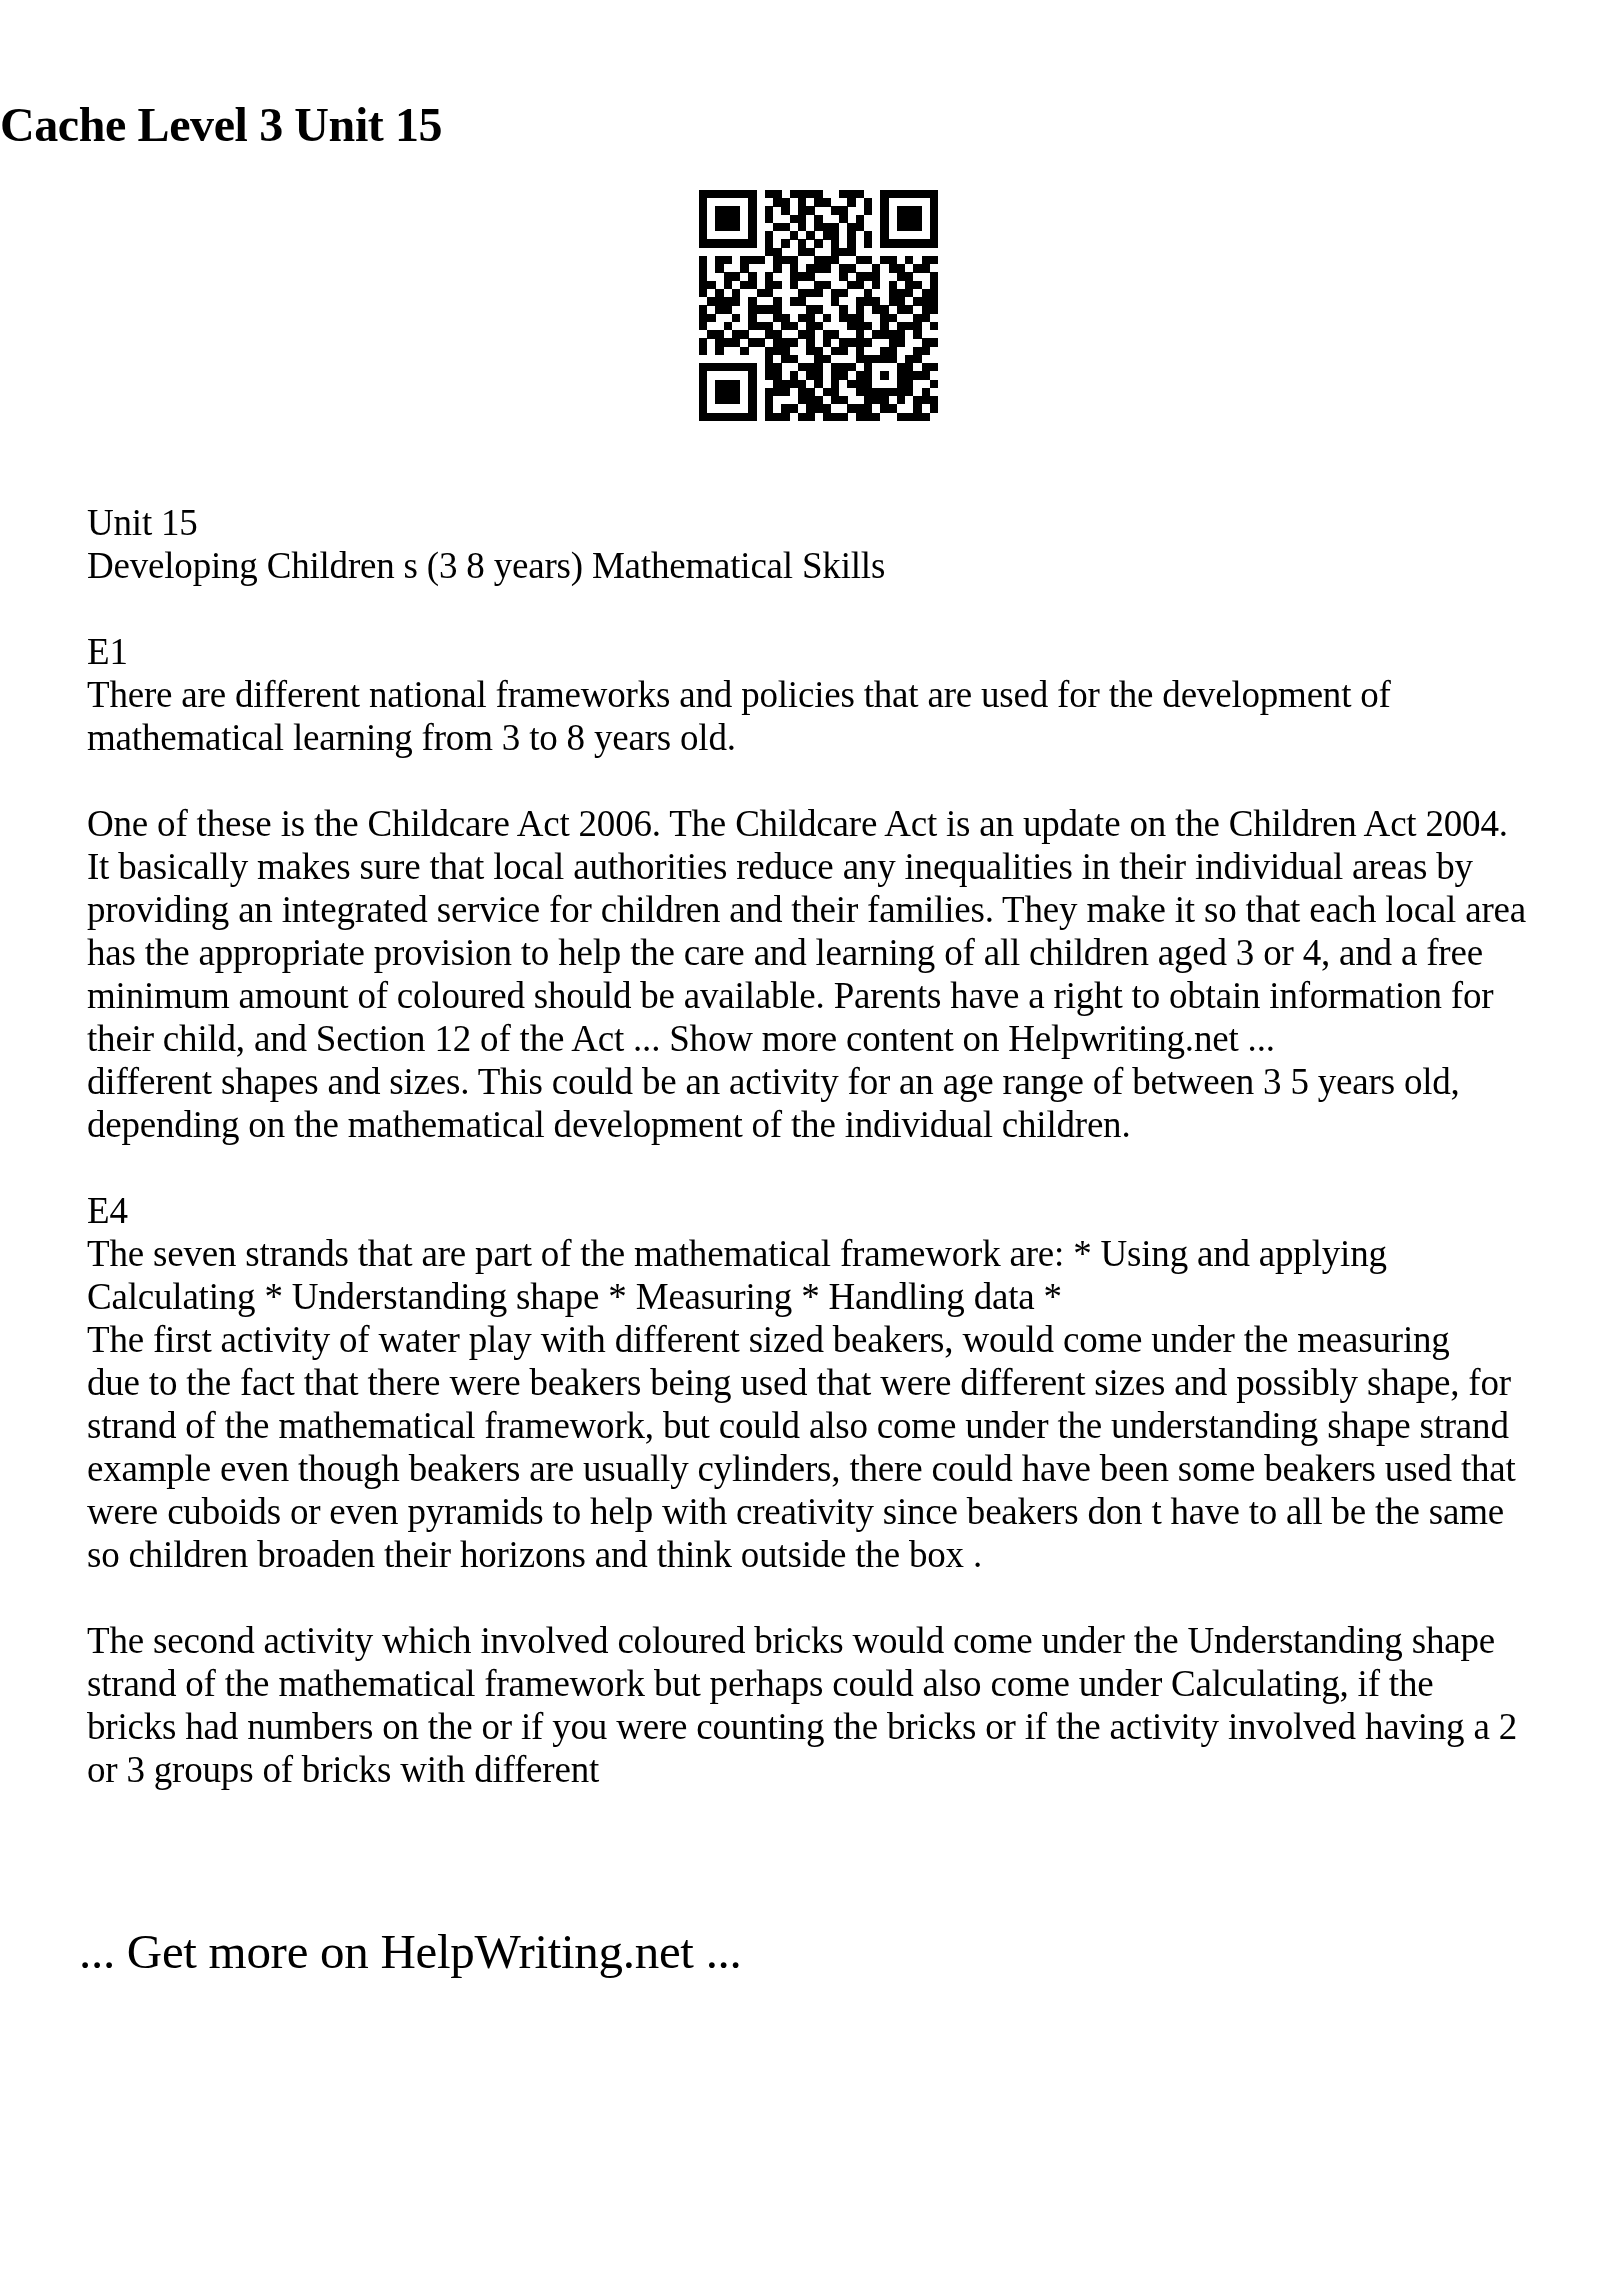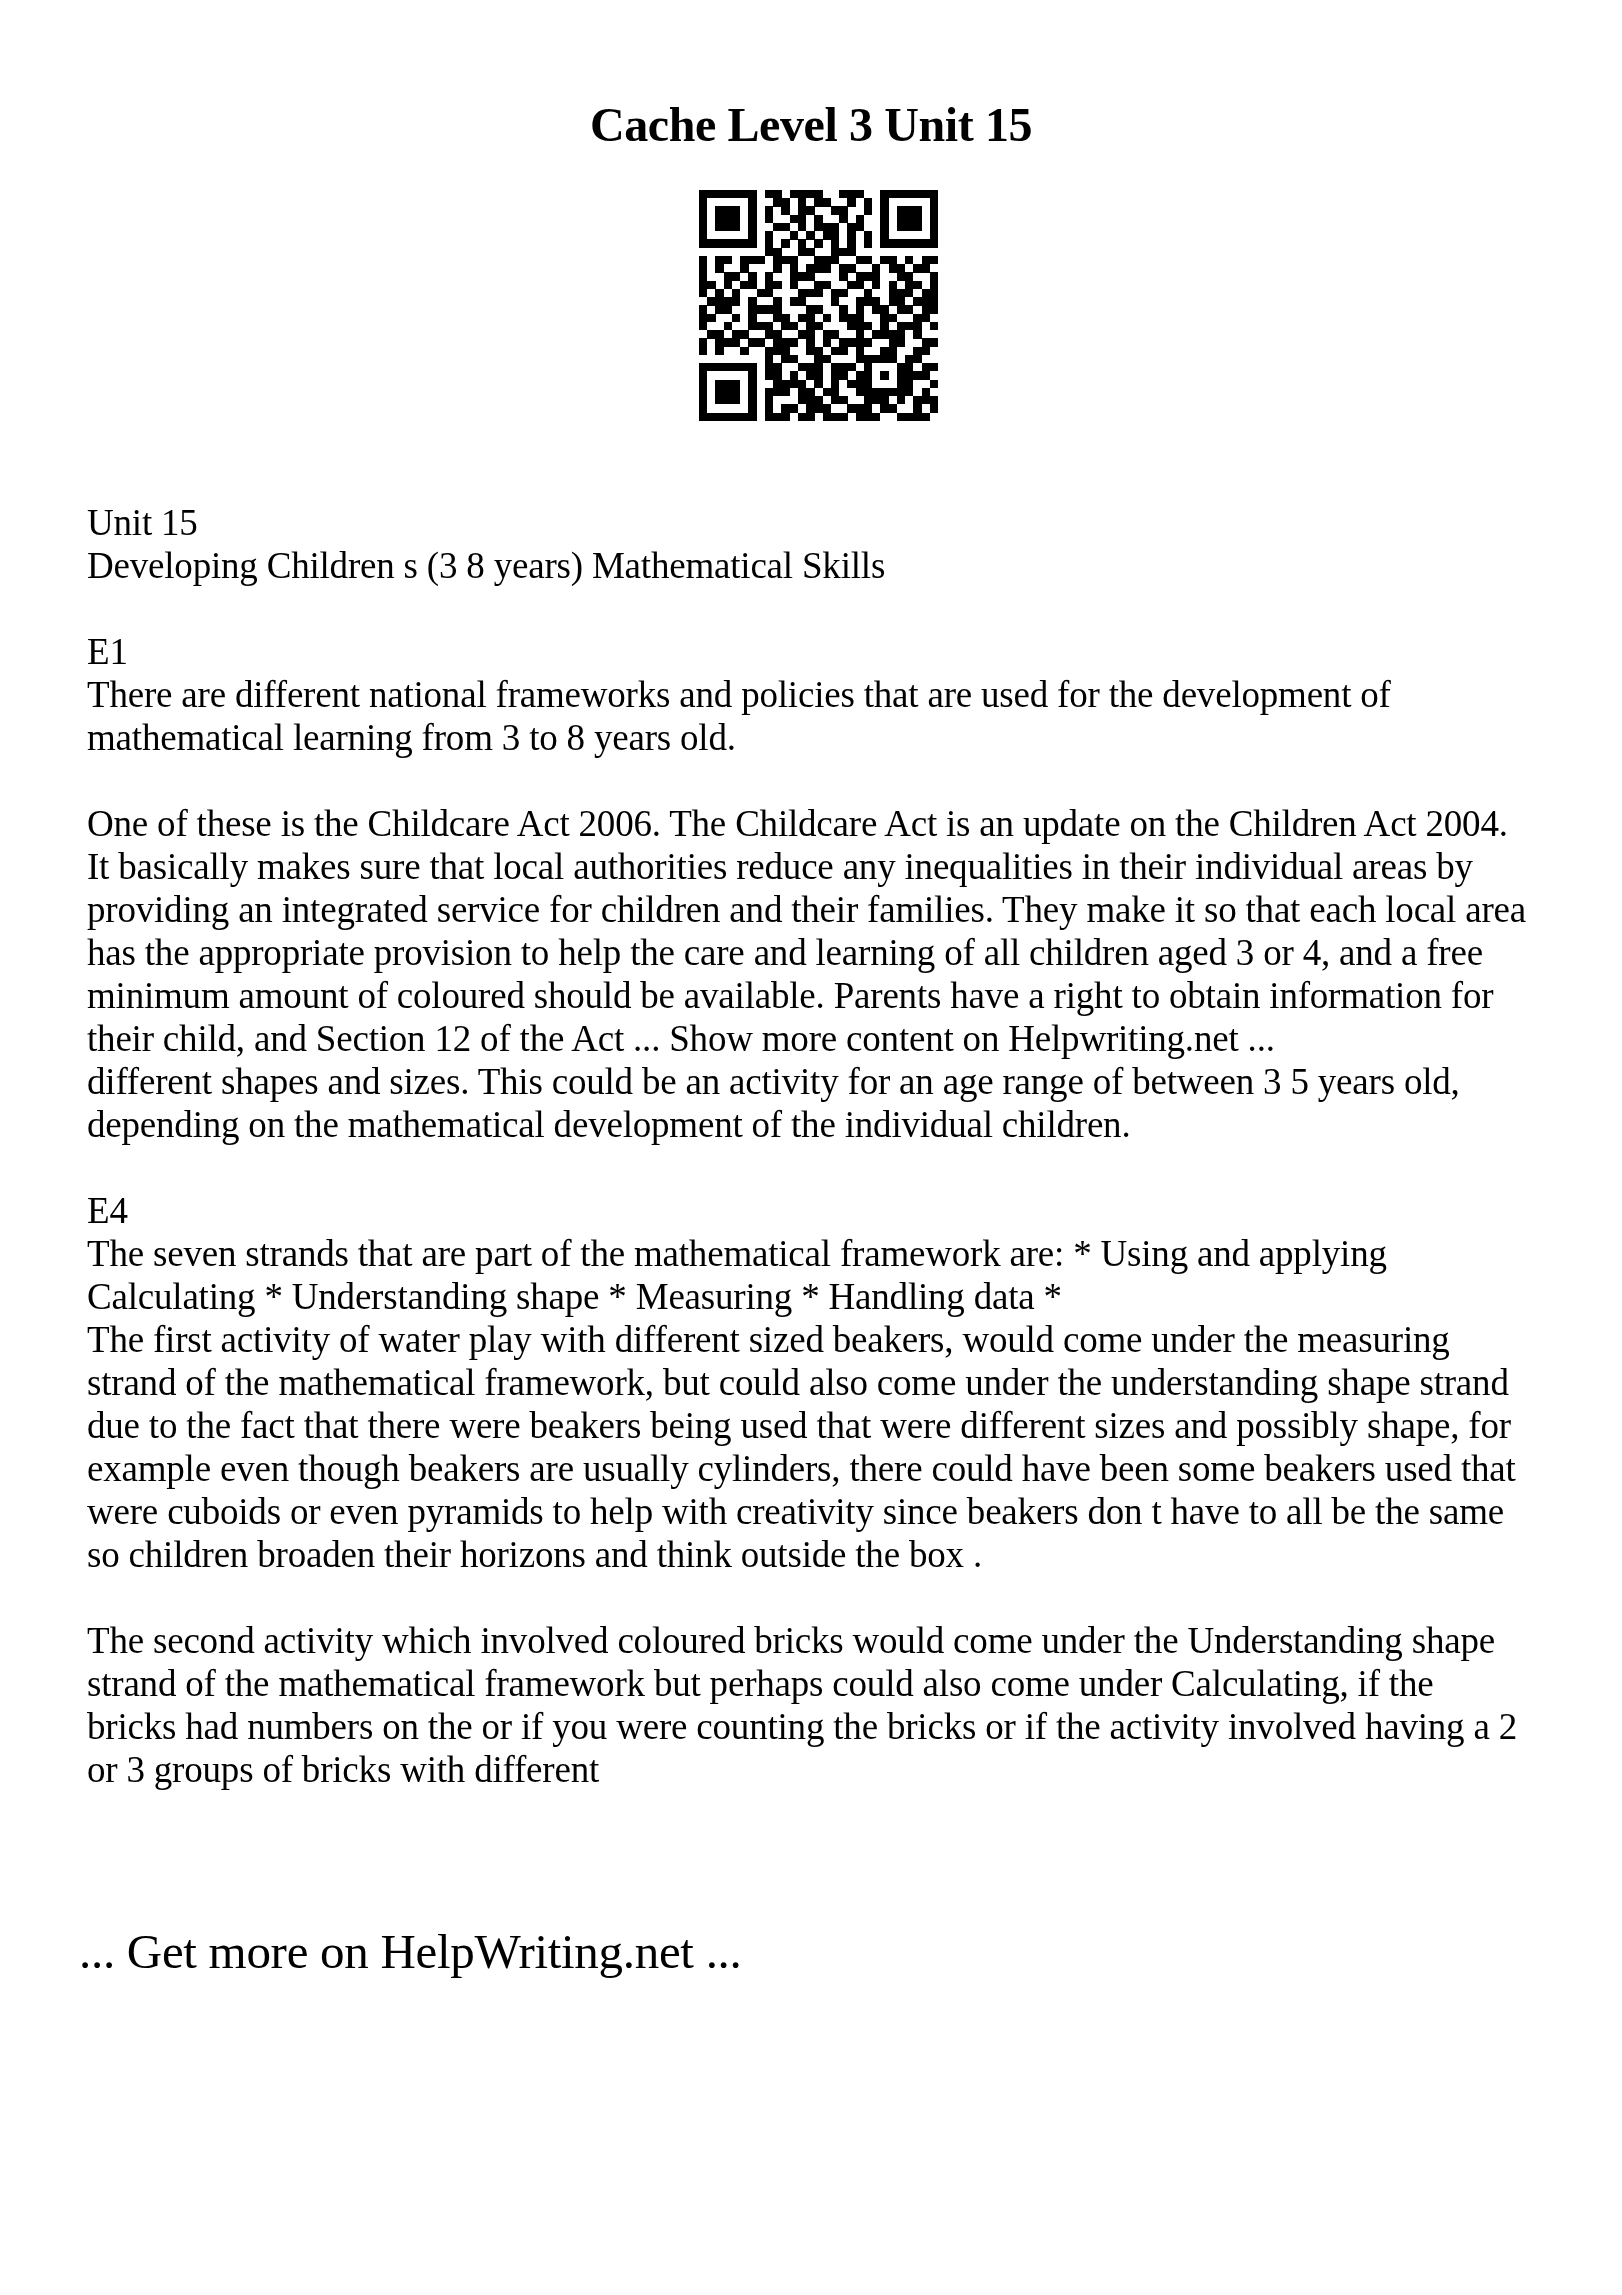--- a/index.html
+++ b/index.html
@@ -13,21 +13,20 @@
       position: relative;
       overflow: hidden;
       color: #000000;
       font-family: "Liberation Serif", "DejaVu Serif", serif;
     }
     .page-title {
       position: absolute;
       left: 0;
       width: 1622px;
       top: 97px;
-      text-align: center;
       font-weight: bold;
       font-size: 48px;
       line-height: 55px;
       letter-spacing: -0.4px;
     }
     .qr {
       position: absolute;
       left: 699px;
       top: 190px;
       width: 239px;
@@ -544,22 +543,22 @@
   <div class="line">has the appropriate provision to help the care and learning of all children aged 3 or 4, and a free</div>
   <div class="line">minimum amount of coloured should be available. Parents have a right to obtain information for</div>
   <div class="line">their child, and Section 12 of the Act ... Show more content on Helpwriting.net ...</div>
   <div class="line">different shapes and sizes. This could be an activity for an age range of between 3 5 years old,</div>
   <div class="line">depending on the mathematical development of the individual children.</div>
   <div class="line"></div>
   <div class="line">E4</div>
   <div class="line">The seven strands that are part of the mathematical framework are: * Using and applying</div>
   <div class="line">Calculating * Understanding shape * Measuring * Handling data *</div>
   <div class="line">The first activity of water play with different sized beakers, would come under the measuring</div>
+  <div class="line">due to the fact that there were beakers being used that were different sizes and possibly shape, for</div>
   <div class="line">strand of the mathematical framework, but could also come under the understanding shape strand</div>
-  <div class="line">due to the fact that there were beakers being used that were different sizes and possibly shape, for</div>
   <div class="line">example even though beakers are usually cylinders, there could have been some beakers used that</div>
   <div class="line">were cuboids or even pyramids to help with creativity since beakers don t have to all be the same</div>
   <div class="line">so children broaden their horizons and think outside the box .</div>
   <div class="line"></div>
   <div class="line">The second activity which involved coloured bricks would come under the Understanding shape</div>
   <div class="line">strand of the mathematical framework but perhaps could also come under Calculating, if the</div>
   <div class="line">bricks had numbers on the or if you were counting the bricks or if the activity involved having a 2</div>
   <div class="line">or 3 groups of bricks with different</div>
 </div>
 

